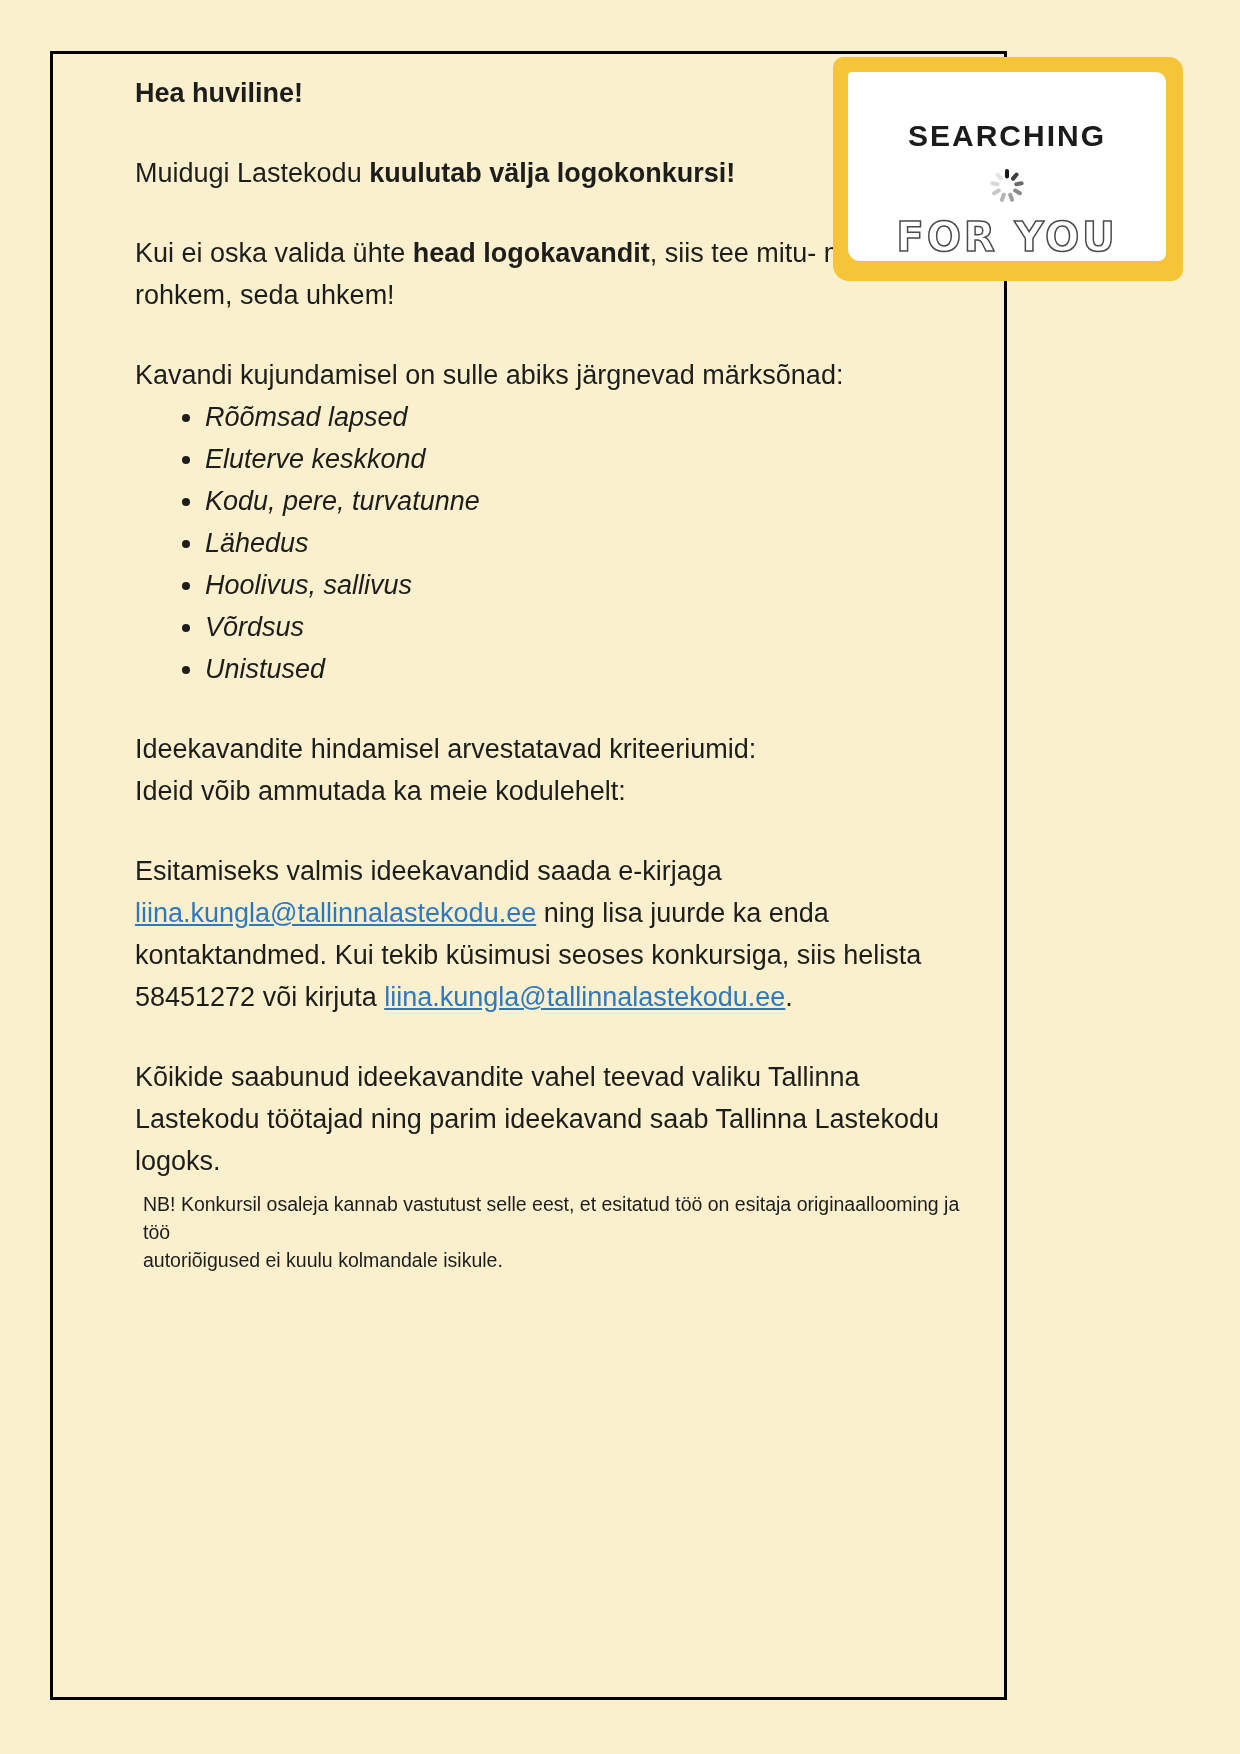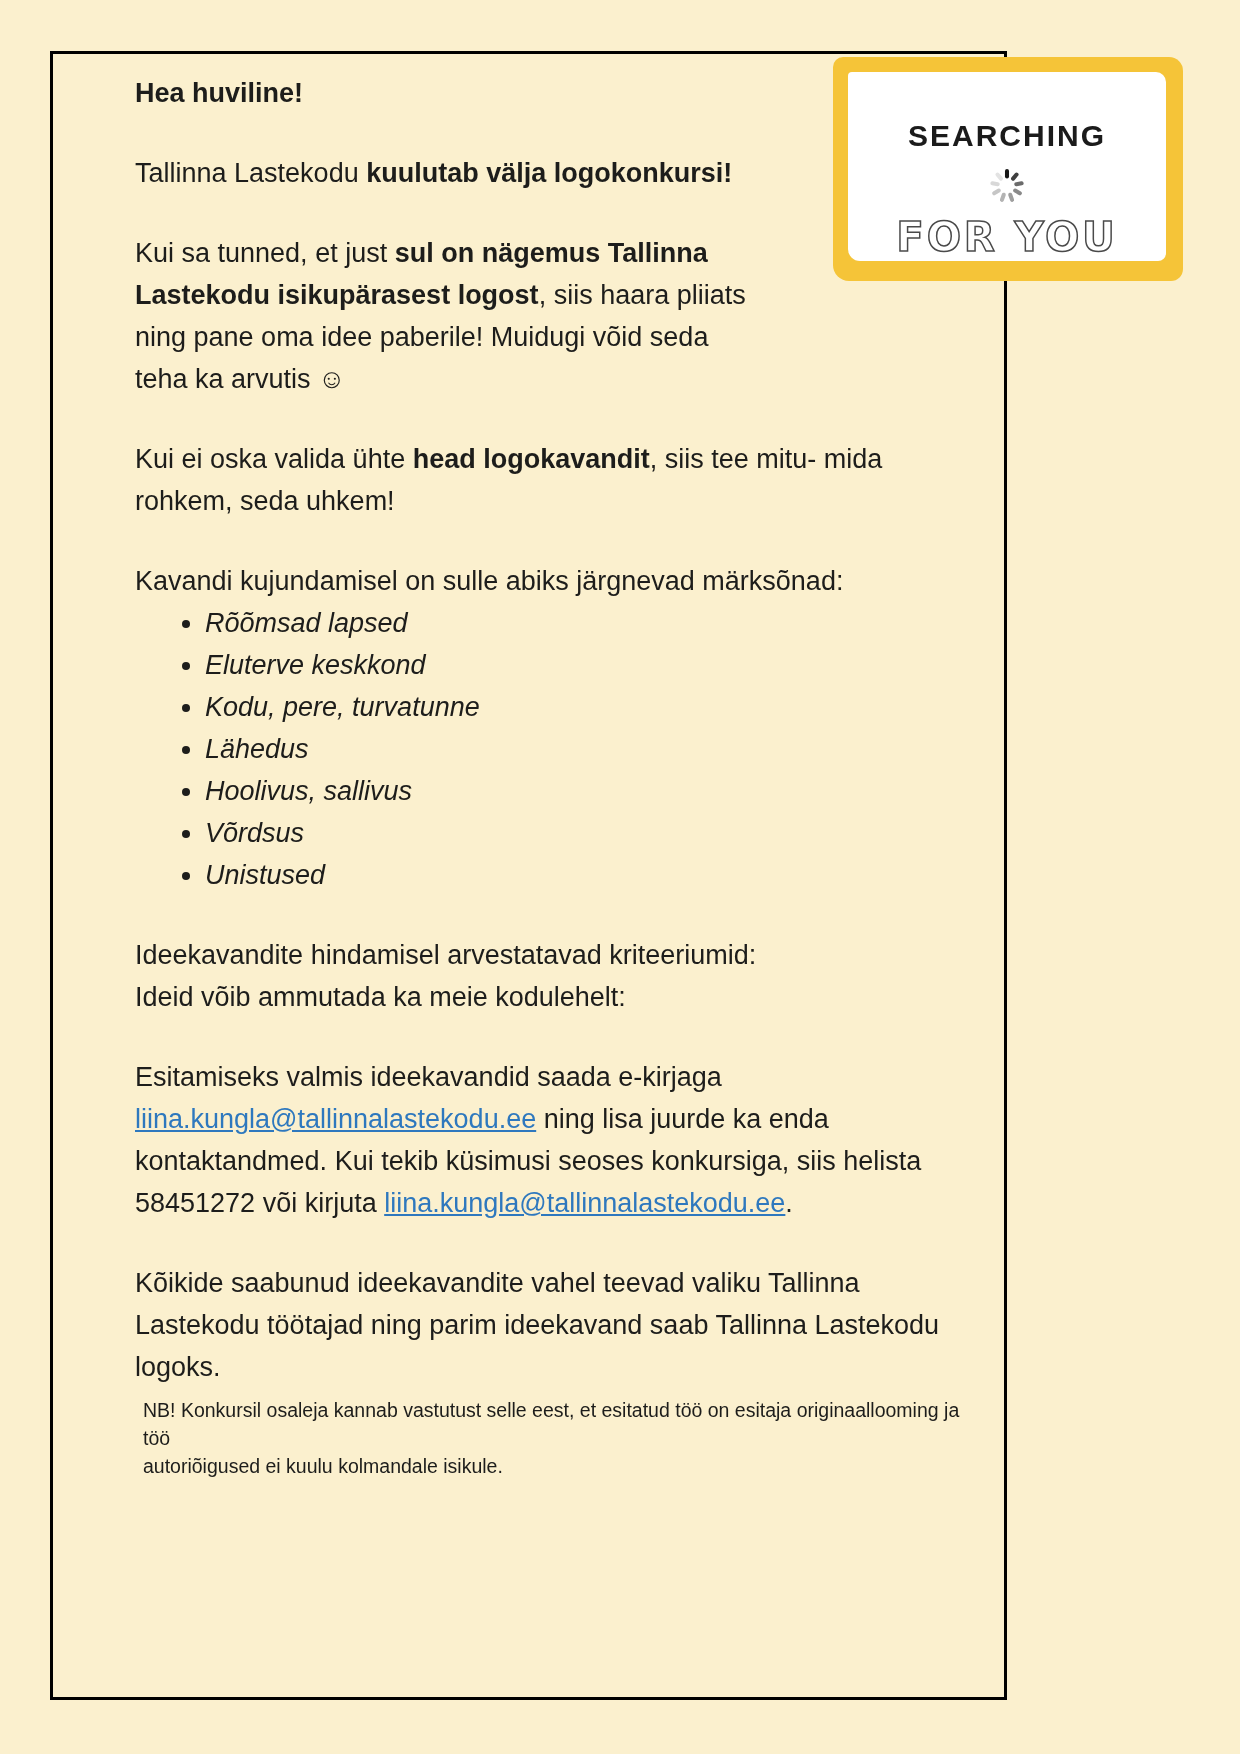--- a/index.html
+++ b/index.html
@@ -58,25 +58,21 @@
     font-family:"DejaVu Sans","Liberation Sans",sans-serif;
     font-weight:bold;
   }
 </style>
 </head>
 <body>
 
 <div class="page-frame">
   <div class="doc">
       <p class="narrow"><span class="b">Hea huviline!</span></p>
-      <p class="narrow"><span>Tallinna Lastekodu </span><span class="b">kuulutab välja logokonkursi!</span></p>
-      <p class="narrow"><span>Kui sa tunned, et just </span><span class="b">sul on nägemus Tallinna
-Lastekodu isikupärasest logost</span><span>, siis haara pliiats
-ning pane oma idee paberile! Muidugi võid seda
-teha ka arvutis ☺</span></p>
+      <p class="narrow"><span>Muidugi Lastekodu </span><span class="b">kuulutab välja logokonkursi!</span></p>
       <p><span>Kui ei oska valida ühte </span><span class="b">head logokavandit</span><span>, siis tee mitu- mida
 rohkem, seda uhkem!</span></p>
       <p class="no-gap"><span>Kavandi kujundamisel on sulle abiks järgnevad märksõnad:</span></p>
       <ul>
         <li>Rõõmsad lapsed</li>
         <li>Eluterve keskkond</li>
         <li>Kodu, pere, turvatunne</li>
         <li>Lähedus</li>
         <li>Hoolivus, sallivus</li>
         <li>Võrdsus</li>

